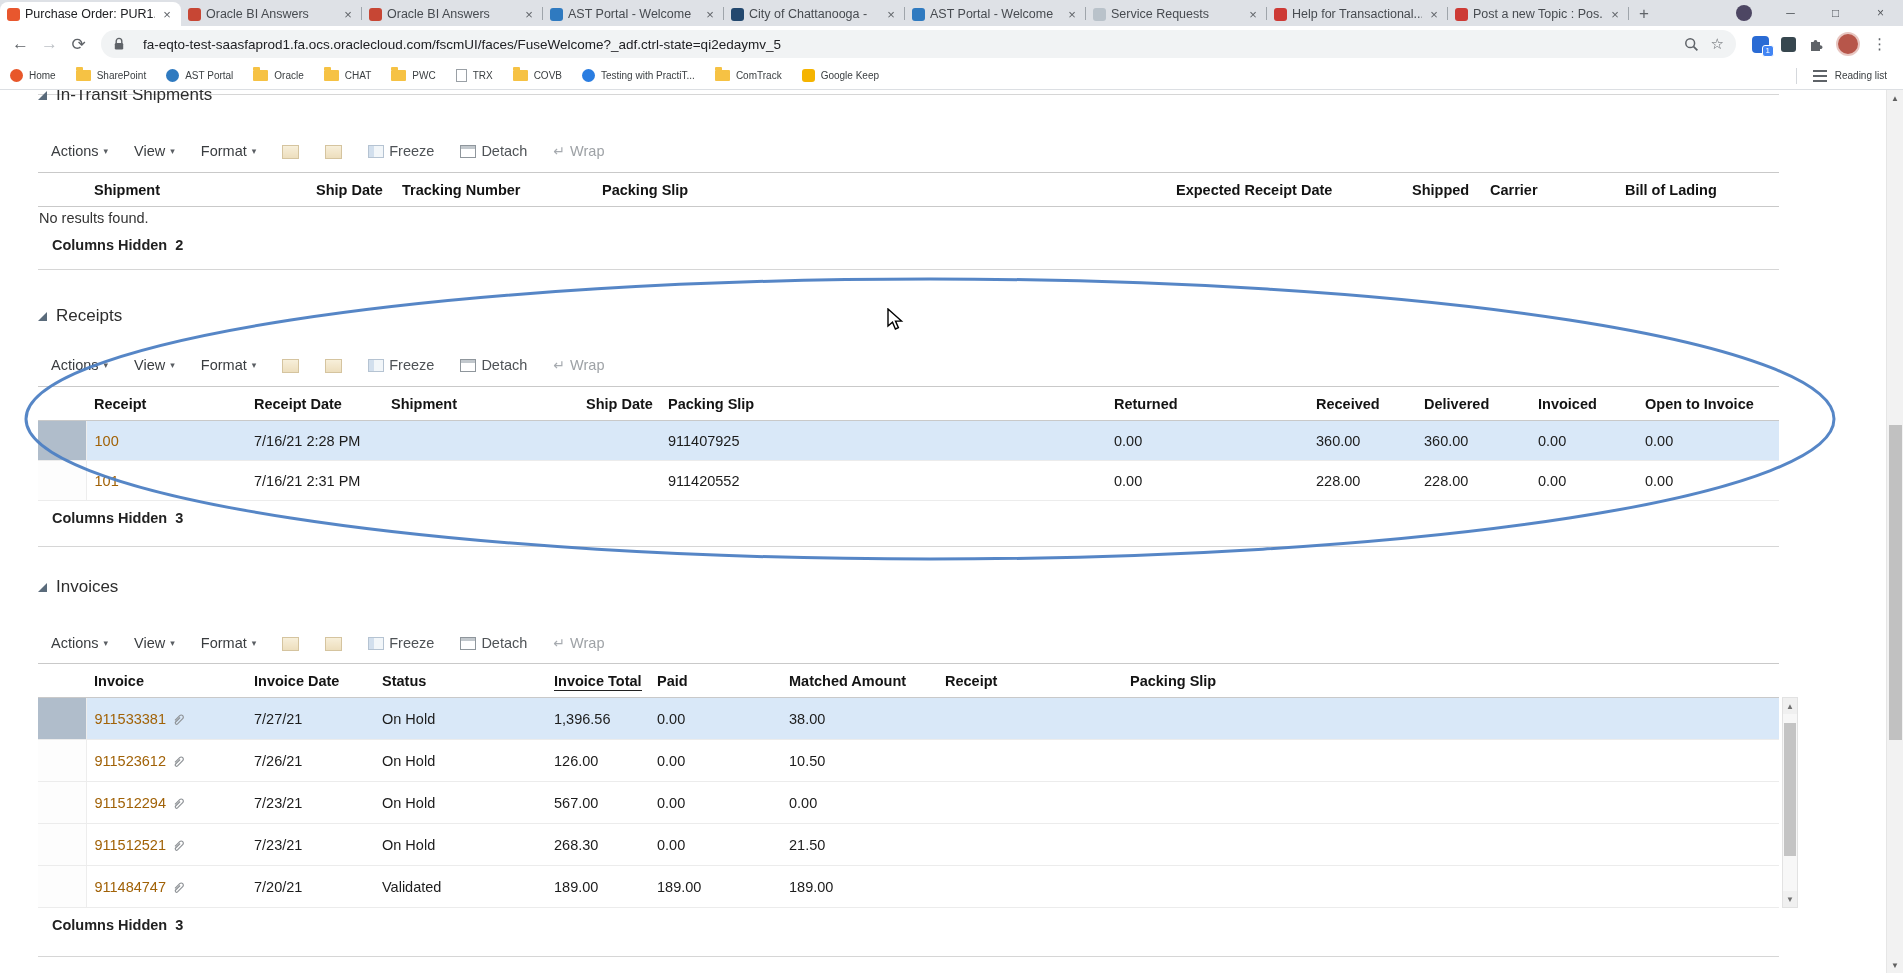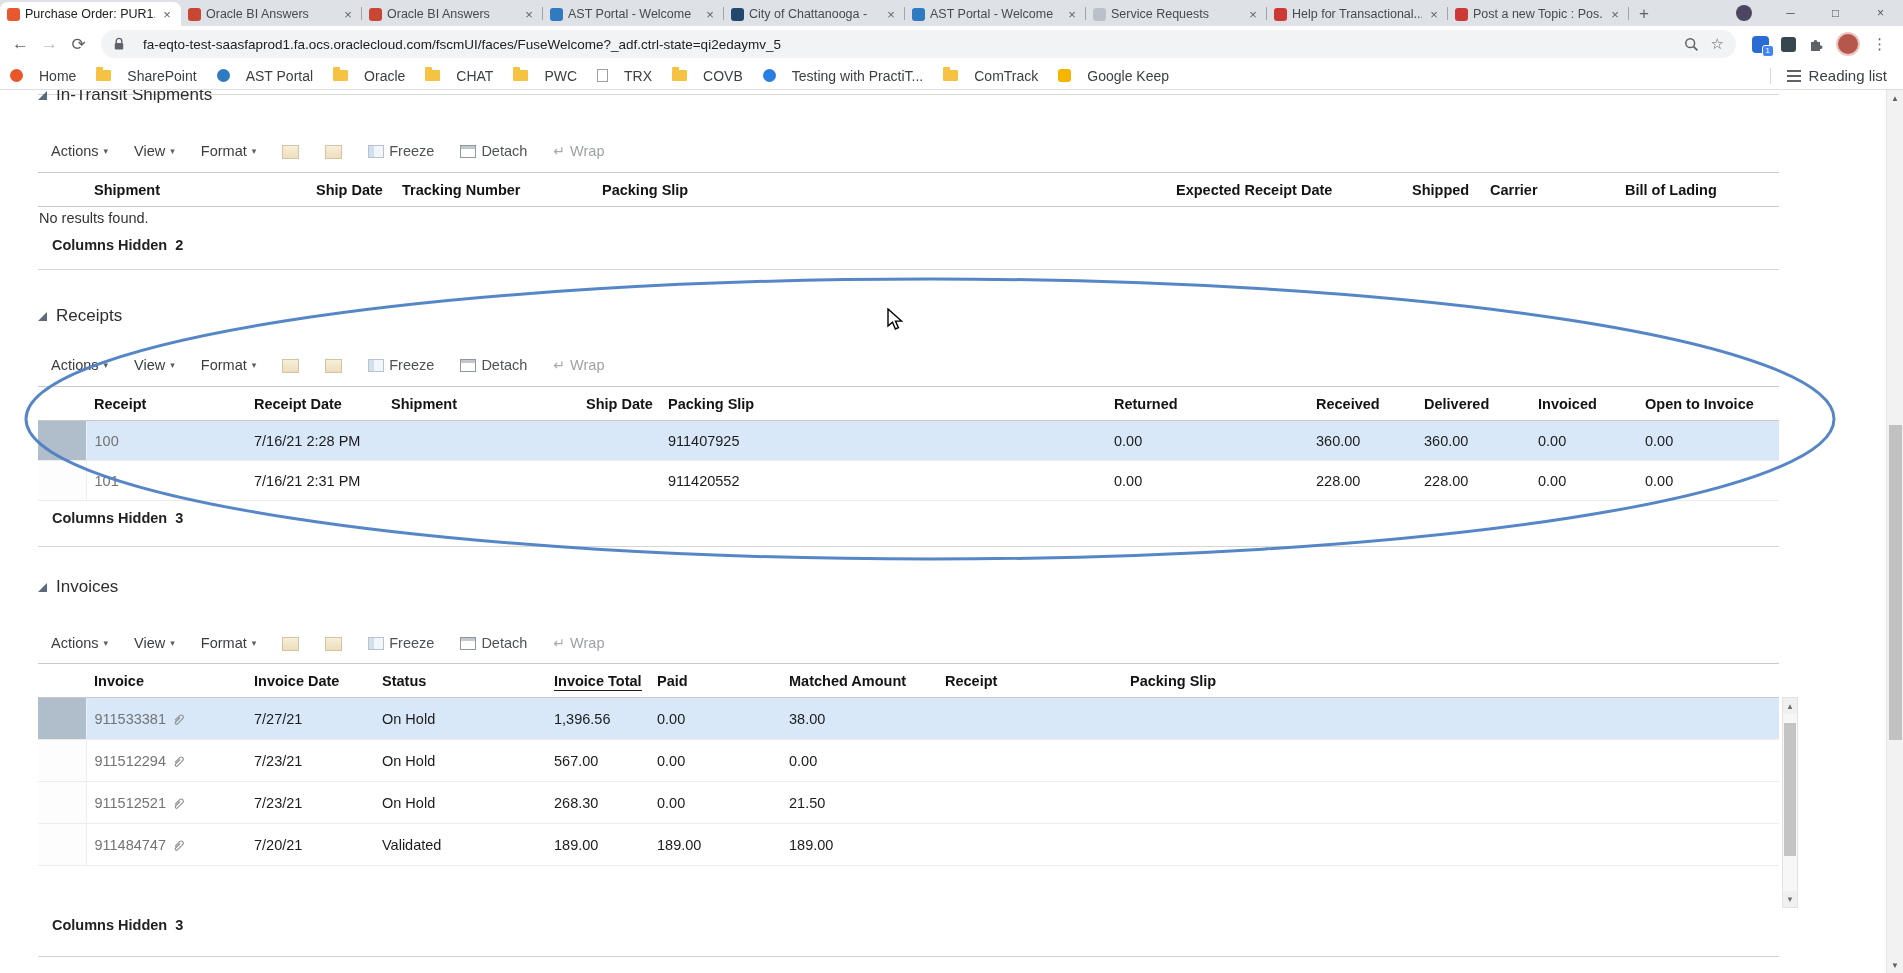--- a/index.html
+++ b/index.html
@@ -30,26 +30,26 @@
   .url { flex:1; min-width:0; font-size:13.5px; color:#202124; white-space:nowrap; overflow:hidden; margin-left:18px; }
   .omniicon { margin-left:12px; color:#5f6368; font-size:15px; flex:none; display:flex; align-items:center; }
   .extrow { display:flex; align-items:center; gap:12px; margin:0 8px; flex:none; }
   .ext-blue { width:17px; height:17px; border-radius:4px; background:#2a6bd4; position:relative; }
   .ext-badge { position:absolute; right:-5px; bottom:-4px; background:#4285f4; color:#fff; font-size:8px; line-height:10px; padding:0 3px; border-radius:3px; border:1px solid #fff; }
   .ext-dark { width:15px; height:15px; border-radius:3px; background:#37474f; }
   .avatar { width:24px; height:24px; border-radius:50%; background:#b7564a; border:2px solid #e8c7c2; }
   .menu-dots { color:#5f6368; font-size:15px; margin-right:2px; }
 
   .bookmarks { height:28px; background:#fff; border-bottom:1px solid #dcdfe3; display:flex; align-items:center; padding-left:10px; gap:20px; }
-  .bm { display:flex; align-items:center; gap:16px; font-size:14px; color:#3c4043; white-space:nowrap; flex:none; }
+  .bm { display:flex; align-items:center; gap:6px; font-size:10px; color:#3c4043; white-space:nowrap; flex:none; }
   .folder-icon { width:15px; height:11px; background:#f6c244; border-radius:1px; position:relative; flex:none; }
   .folder-icon::before { content:""; position:absolute; top:-3px; left:0; width:7px; height:3px; background:#f6c244; border-radius:1px 1px 0 0; }
   .site-icon { width:13px; height:13px; border-radius:50%; flex:none; }
   .page-icon { width:11px; height:13px; background:#fff; border:1px solid #9aa0a6; flex:none; }
-  .readinglist { margin-left:auto; display:flex; align-items:center; gap:8px; padding-right:16px; font-size:15px; color:#3c4043; }
+  .readinglist { margin-left:auto; display:flex; align-items:center; gap:8px; padding-right:16px; font-size:10px; color:#3c4043; }
   .rl-sep { width:1px; height:16px; background:#d5d8dc; margin-right:8px; }
   .rl-icon { width:14px; height:12px; background:repeating-linear-gradient(#5f6368 0 2px, transparent 2px 5px); }
 
   
   .page { position:relative; width:1903px; height:883px; background:#fff; overflow:hidden; }
   .divider { position:absolute; left:38px; width:1741px; border-top:1px solid #d6d6d6; }
   .sec-title { position:absolute; left:38px; display:flex; align-items:center; gap:9px; font-size:17px; color:#2e2e2e; }
   .tri { width:0; height:0; border-bottom:9px solid #5a6b7b; border-left:9px solid transparent; }
 
   .tb { position:absolute; left:38px; height:26px; display:flex; align-items:flex-end; gap:26px; padding-left:13px; font-size:14.5px; color:#3a3d40; }
@@ -67,21 +67,21 @@
   table.adf { border-collapse:collapse; table-layout:fixed; width:1741px; position:absolute; left:38px; font-size:14.5px; }
   table.adf th { font-weight:bold; color:#141414; text-align:left; padding:0 8px; height:34px; border-top:1px solid #c9c9c9; border-bottom:1px solid #c9c9c9; white-space:nowrap; overflow:hidden; }
   table.adf td { padding:0 8px; border-bottom:1px solid #ececec; white-space:nowrap; overflow:hidden; color:#1c1c1c; }
   .rows40 td { height:40px; }
   .rows42 td { height:42px; }
   th.sel, td.sel { padding:0; }
   td.sel { border-right:1px solid #ededed; background:#fdfdfd; }
   tr.selected td { background:#d9e8f8; }
   tr.selected td.sel { background:#b0bdcb; }
   .num { text-align:left; }
-  a.link { color:#737373; text-decoration:none; }
+  a.link { color:#a16207; text-decoration:none; }
   .sorted { border-bottom:1px solid #222; padding-bottom:1px; }
   .cellwrap { display:flex; align-items:center; gap:5px; }
   .clip { flex:none; }
   .noresults { position:absolute; left:39px; font-size:14.5px; color:#333;text-align:right; }
   .ch { position:absolute; left:52px; font-size:14.5px; font-weight:bold; color:#222; }
 
   
   .inner-sb { position:absolute; left:1782px; top:607px; width:16px; height:211px; background:#f7f7f7; border:1px solid #e2e2e2; }
   .inner-sb .sbtn { height:16px; display:flex; align-items:center; justify-content:center; font-size:8px; color:#707070; background:#f0f0f0; }
   .inner-sb .sbtn.bottom { position:absolute; bottom:0; left:0; right:0; }
@@ -470,20 +470,38 @@
       <td class="num">1,396.56</td>
       <td class="num">0.00</td>
       <td class="num">38.00</td>
       <td></td>
       <td></td>
     </tr>
     <tr>
       <td class="sel"></td>
       <td>
             <span class="cellwrap">
+              <a class="link">911523612</a>
+              <svg class="clip" width="14" height="14" viewBox="0 0 14 14">
+                <path d="M4 8.4 L8.7 3.7 a2.1 2.1 0 0 1 3 3 L6.5 11.9 a1.35 1.35 0 0 1 -1.9 -1.9 L9.1 5.5" fill="none" stroke="#8f9397" stroke-width="1.2"></path>
+              </svg>
+            </span>
+          </td>
+      <td>7/26/21</td>
+      <td>On Hold</td>
+      <td class="num">126.00</td>
+      <td class="num">0.00</td>
+      <td class="num">10.50</td>
+      <td></td>
+      <td></td>
+    </tr>
+    <tr>
+      <td class="sel"></td>
+      <td>
+            <span class="cellwrap">
               <a class="link">911512294</a>
               <svg class="clip" width="14" height="14" viewBox="0 0 14 14">
                 <path d="M4 8.4 L8.7 3.7 a2.1 2.1 0 0 1 3 3 L6.5 11.9 a1.35 1.35 0 0 1 -1.9 -1.9 L9.1 5.5" fill="none" stroke="#8f9397" stroke-width="1.2"></path>
               </svg>
             </span>
           </td>
       <td>7/23/21</td>
       <td>On Hold</td>
       <td class="num">567.00</td>
       <td class="num">0.00</td>

